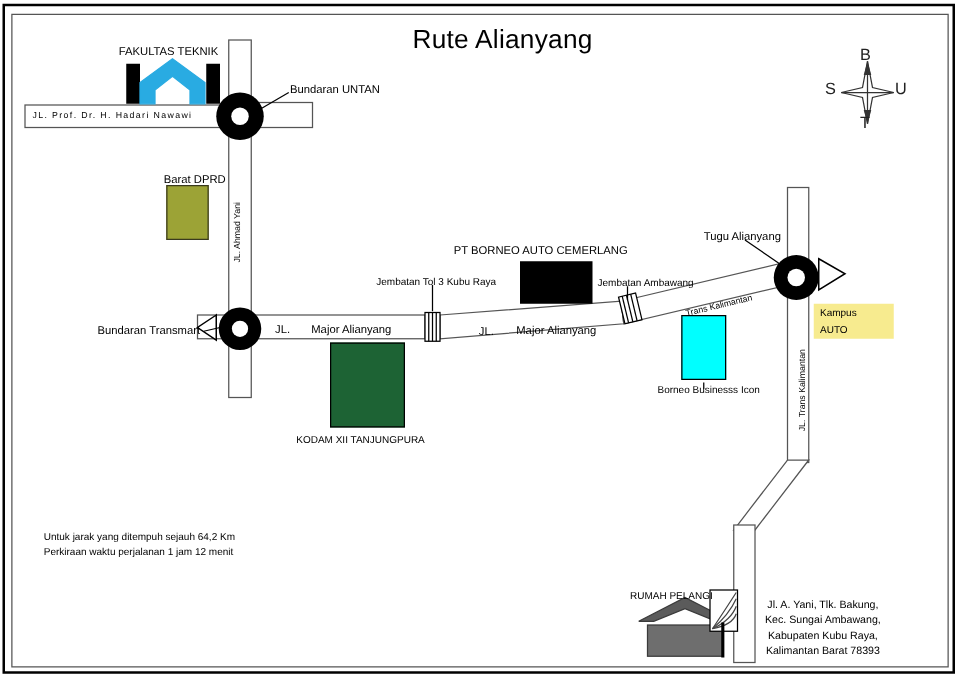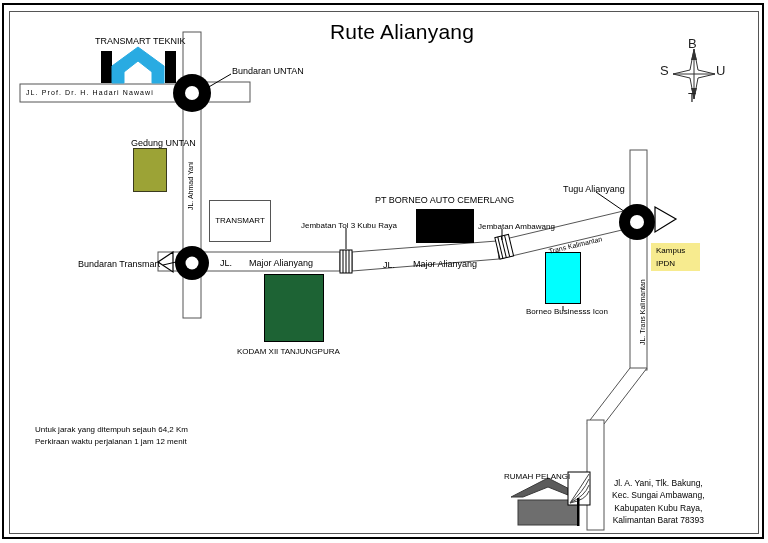--- a/index.html
+++ b/index.html
@@ -25,21 +25,21 @@
 
   .title{position:absolute;left:330px;top:20px;font-size:21px;letter-spacing:.2px;}
 
   
   .shape{position:absolute;box-sizing:border-box;}
 
   .bld-dprd{left:133px;top:148px;width:34px;height:44px;background:#9ca336;border:1px solid #3a3a1e;}
   .bld-kodam{left:264px;top:274px;width:60px;height:68px;background:#1d6334;border:1px solid #000;}
   .bld-ptborneo{left:416px;top:209px;width:58px;height:34px;background:#000;}
   .bld-bbi{left:545px;top:252px;width:36px;height:52px;background:#00ffff;border:1px solid #000;}
-  .bld-ipdn{left:651px;top:243px;width:49px;height:28px;background:#f7eb8f;}
+  .bld-ipdn{left:651px;top:243px;width:64px;height:28px;background:#f7eb8f;}
   .bld-ipdn span{display:block;padding:3px 0 0 5px;font-size:8px;line-height:1.2;}
   .bld-transmart{left:209px;top:200px;width:62px;height:42px;background:#fff;border:1px solid #555;}
   .bld-transmart span{display:block;text-align:center;margin-top:15px;font-size:8px;}
 
   
   .compass{position:absolute;left:660px;top:36px;width:86px;height:80px;}
   .compass .c-lbl{position:absolute;font-size:13px;color:#222;}
 
   .rot90{transform:rotate(-90deg);transform-origin:left top;}
   .rotdiag{transform:rotate(-13.5deg);transform-origin:left top;}
@@ -146,52 +146,49 @@
       <polygon points="694,49 691,60 697,60" fill="#333"></polygon>
       <polygon points="694,99 691,88 697,88" fill="#333"></polygon>
     </g>
   </svg>
 
   <div class="shape bld-dprd"></div>
   <div class="shape bld-kodam"></div>
   <div class="shape bld-ptborneo"></div>
   <div class="shape bld-bbi"></div>
 
-  <div class="shape bld-transmart">
-    <span>TRANSMART</span>
-  </div>
 
   <div class="shape bld-ipdn">
     <span>Kampus</span>
-    <span>IPDN</span>
+    <span>AUTO</span>
   </div>
 
   <div class="title">Rute Alianyang</div>
 
-  <div class="lbl t9" style="left:95px;top:36px;">TRANSMART TEKNIK</div>
+  <div class="lbl t9" style="left:95px;top:36px;">FAKULTAS TEKNIK</div>
 
   <div class="lbl t9" style="left:232px;top:66px;">Bundaran UNTAN</div>
 
   <div class="lbl t7" style="left:26px;top:89px;letter-spacing:1.1px;">JL.  Prof. Dr. H. Hadari Nawawi</div>
 
-  <div class="lbl t9" style="left:131px;top:138px;">Gedung UNTAN</div>
+  <div class="lbl t9" style="left:131px;top:138px;">Barat DPRD</div>
 
   <div class="lbl t7 rot90" style="left:187px;top:210px;">JL. Ahmad Yani</div>
 
   <div class="lbl t9" style="left:78px;top:259px;">Bundaran Transmart</div>
 
   <div class="lbl t9" style="left:220px;top:258px;">JL.</div>
   <div class="lbl t9" style="left:249px;top:258px;">Major Alianyang</div>
 
   <div class="lbl t9" style="left:383px;top:260px;">JL.</div>
   <div class="lbl t9" style="left:413px;top:259px;">Major Alianyang</div>
 
   <div class="lbl t8" style="left:237px;top:347px;">KODAM XII TANJUNGPURA</div>
 
-  <div class="lbl t9" style="left:363px;top:195px;margin-left:12px;">PT BORNEO AUTO  CEMERLANG</div>
+  <div class="lbl t9" style="left:363px;top:195px;">PT BORNEO AUTO  CEMERLANG</div>
 
   <div class="lbl t8" style="left:301px;top:221px;">Jembatan Tol 3 Kubu Raya</div>
 
   <div class="lbl t8" style="left:478px;top:222px;">Jembatan Ambawang</div>
 
   <div class="lbl t7 rotdiag" style="left:548px;top:248px;">Trans Kalimantan</div>
 
   <div class="lbl t7 rot90" style="left:639px;top:345px;">JL.   Trans Kalimantan</div>
 
   <div class="lbl t9" style="left:563px;top:184px;">Tugu Alianyang</div>

